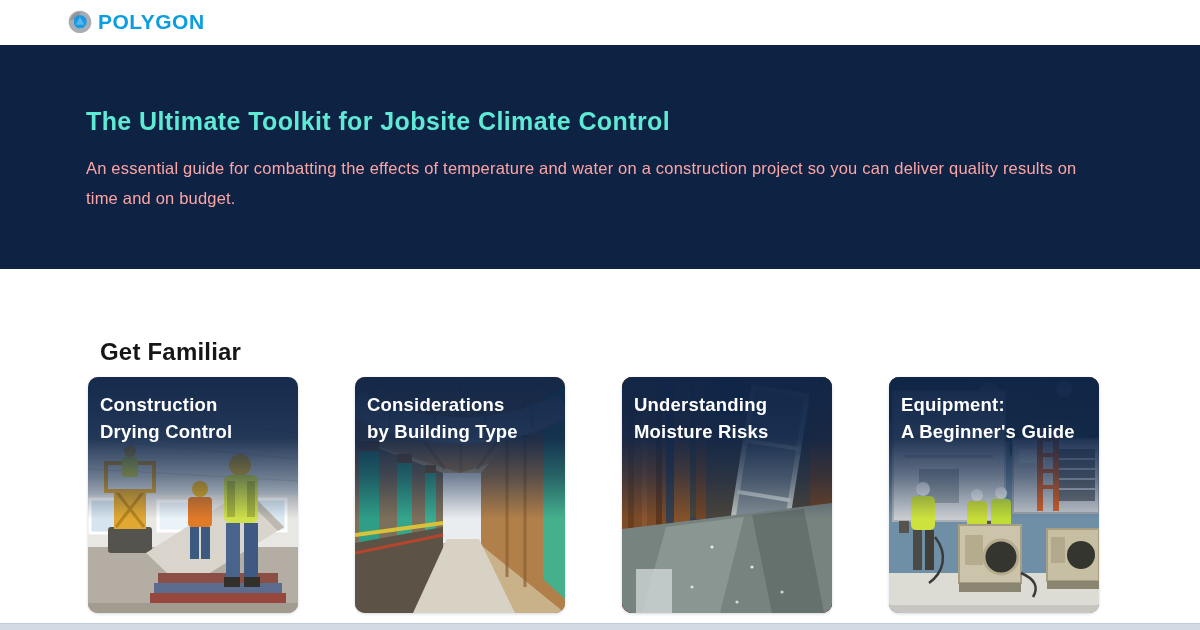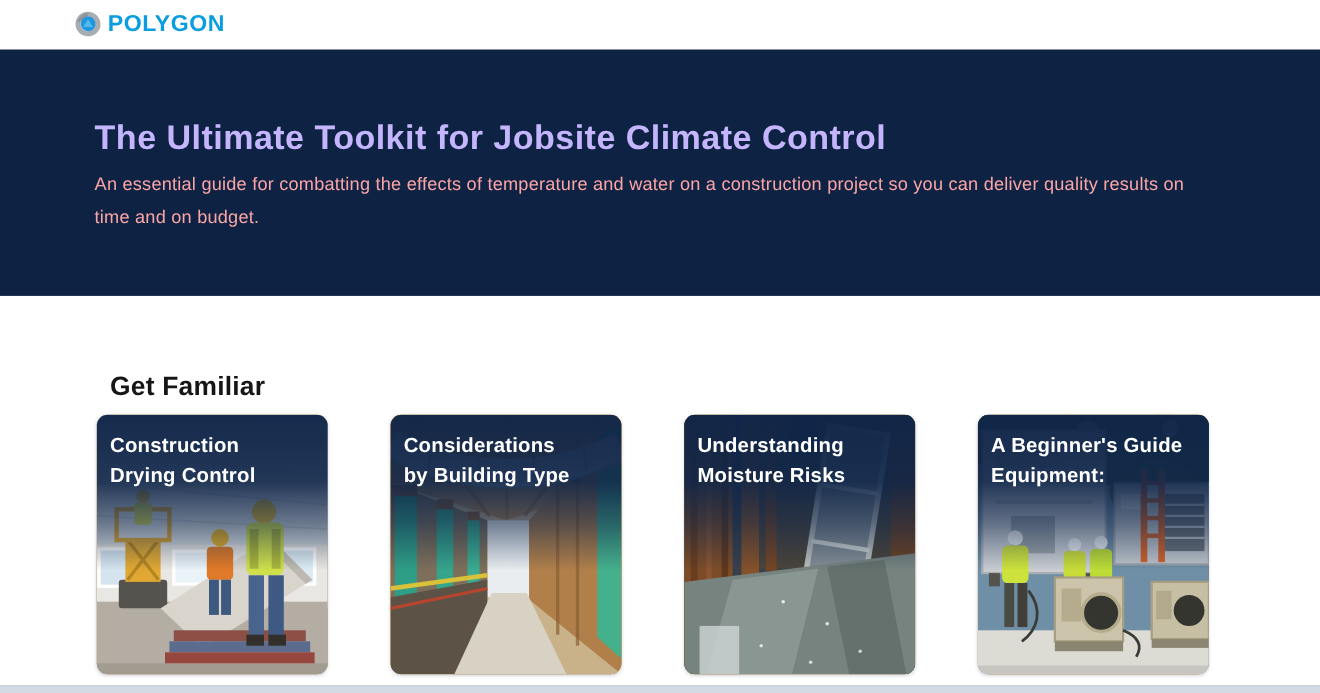--- a/index.html
+++ b/index.html
@@ -8,34 +8,34 @@
   .page { position: relative; width: 1200px; height: 630px; background: #ffffff; }
 
   
   .header { position: absolute; top: 0; left: 0; width: 1200px; height: 45px; background: #ffffff; }
   .logo { position: absolute; left: 66px; top: 8px; display: flex; align-items: center; gap: 4px; cursor: pointer; }
   .logo-icon { width: 28px; height: 28px; display: block; }
   .logo-text { font-size: 21px; font-weight: 800; letter-spacing: 0.5px; color: #0a9de0; }
 
   
   .hero { position: absolute; top: 45px; left: 0; width: 1200px; height: 224px; background: #0e2244; }
-  .hero-title { position: absolute; left: 86px; top: 62px; font-size: 31px; font-weight: 700;
-                letter-spacing: 0.4px; color: #c4b5fd; }
+  .hero-title { position: absolute; left: 86px; top: 62px; font-size: 25px; font-weight: 700;
+                letter-spacing: 0.4px; color: #5eead4; }
   .hero-subtitle { position: absolute; left: 86px; top: 108px; width: 1010px; font-size: 16.5px;
                    font-weight: 400; letter-spacing: 0.2px; line-height: 30px; color: #fca5a5; }
 
   
   .section-heading { position: absolute; left: 100px; top: 299px; font-size: 24px; font-weight: 700;
                      letter-spacing: 0.2px; color: #161616; margin-top: 39px; }
 
   
   .cards { position: absolute; left: 88px; top: 377px; display: grid;
            grid-template-columns: repeat(4, 210px); grid-column-gap: 57px; }
   .card { position: relative; width: 210px; height: 236px; border-radius: 10px; overflow: hidden;
-          cursor: pointer; box-shadow: 0 1px 3px rgba(14,34,68,0.18); background: #a16207; }
+          cursor: pointer; box-shadow: 0 1px 3px rgba(14,34,68,0.18); background: #b91c1c; }
   .card-photo { position: absolute; inset: 0; width: 210px; height: 236px; }
   .card-photo svg { display: block; width: 210px; height: 236px; }
   .card-overlay { position: absolute; inset: 0;
                   background: linear-gradient(180deg, rgba(15,37,72,0.97) 0%, rgba(15,37,72,0.90) 26%,
                               rgba(15,37,72,0.55) 42%, rgba(15,37,72,0) 60%); }
   .card-title { position: absolute; left: 12px; top: 14px; right: 8px; color: #ffffff;
                 font-size: 18.5px; font-weight: 700; letter-spacing: 0.2px; line-height: 27px; }
 
   
   .bottom-strip { position: absolute; left: 0; bottom: 0; width: 1200px; height: 7px;
@@ -243,22 +243,22 @@
           <rect x="158" y="152" width="52" height="52" fill="#c6bfa4" stroke="#a89f82" stroke-width="2"></rect>
           <circle cx="192" cy="178" r="14" fill="#35352f"></circle>
           <rect x="162" y="160" width="14" height="26" fill="#b2a98c"></rect>
           <rect x="158" y="204" width="52" height="8" fill="#8a8570"></rect>
           <path d="M46 160 C60 178 54 196 40 206" stroke="#3a3a36" stroke-width="2.5" fill="none"></path>
           <path d="M132 196 C146 202 150 210 144 220" stroke="#3a3a36" stroke-width="2.5" fill="none"></path>
         </svg>
       </div>
       <div class="card-overlay"></div>
       <div class="card-title">
+        <div>Equipment:</div>
         <div>A Beginner's Guide</div>
-        <div>Equipment:</div>
       </div>
     </div>
 
   </div>
 
   <div class="bottom-strip"></div>
 
 </div>
 
 </body></html>

